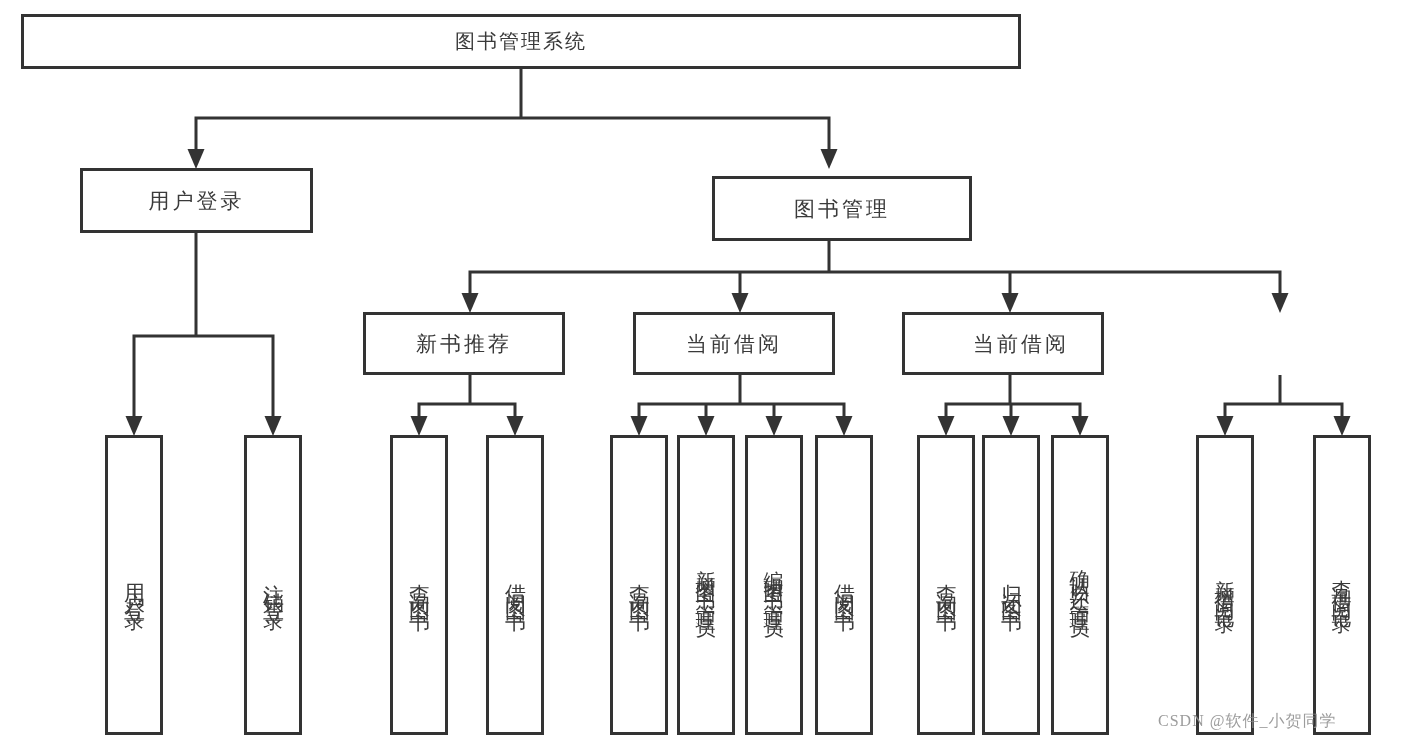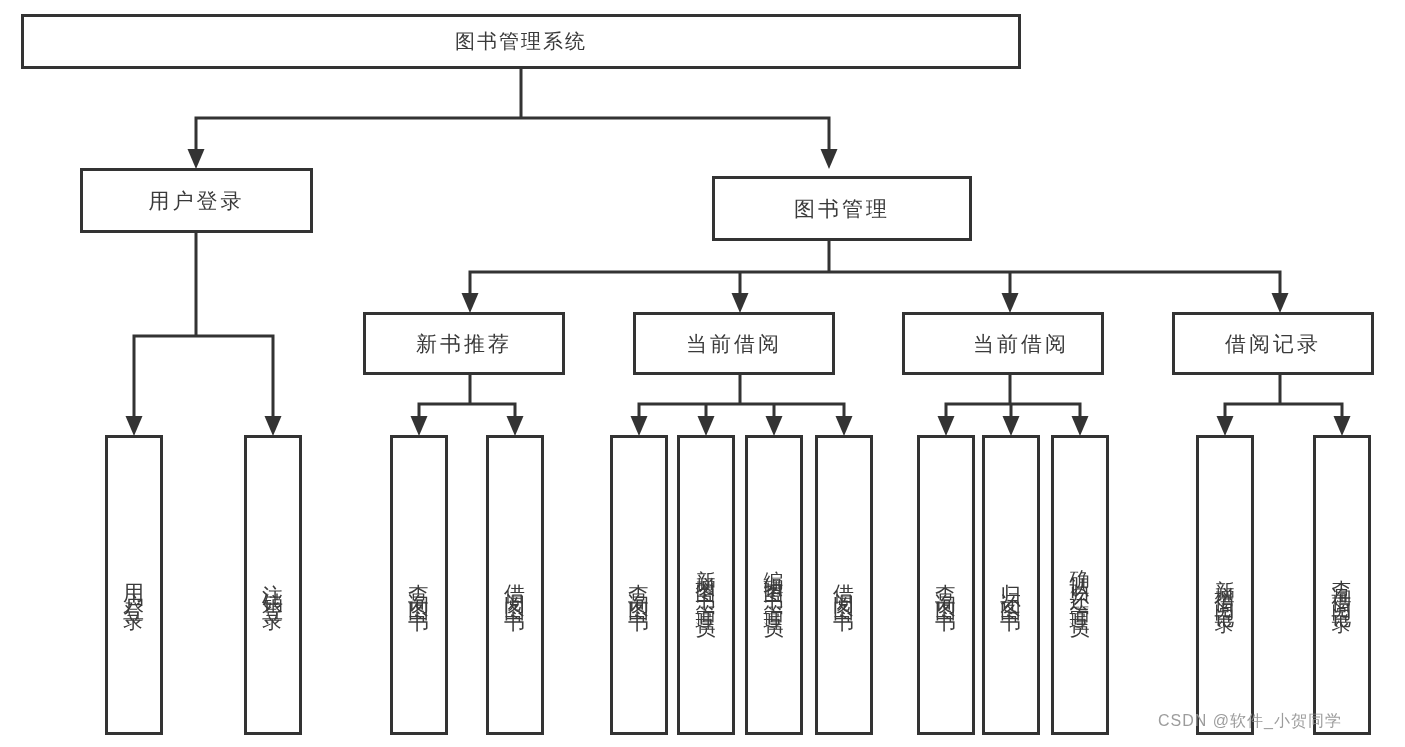--- a/index.html
+++ b/index.html
@@ -1,21 +1,21 @@
 <!DOCTYPE html>
 <html><head>
 <meta charset="utf-8">
 <style>
   html, body { margin: 0; padding: 0; background: #ffffff; }
   .canvas {
     position: relative;
     width: 1405px;
     height: 747px;
     background: #ffffff;
-    font-family: Liberation Sans, sans-serif;
+    font-family: Liberation Serif, serif;
     color: #3a3a3a;
     overflow: hidden;
   }
   .connectors {
     position: absolute;
     left: 0; top: 0;
     width: 1405px; height: 747px;
     pointer-events: none;
   }
   .box {
@@ -121,21 +121,20 @@
   </svg>
 
   <div class="box root-box">图书管理系统</div>
 
   <div class="box hbox l2a">用户登录</div>
   <div class="box hbox l2b">图书管理</div>
 
   <div class="box hbox l3 l3a">新书推荐</div>
   <div class="box hbox l3 l3b">当前借阅</div>
   <div class="box hbox l3 l3c">当前借阅</div>
-  <div class="box hbox l3 l3d">借阅记录</div>
 
   <div class="box vbox v1">用户登录</div>
   <div class="box vbox v2">注销登录</div>
 
   <div class="box vbox v3">查询图书</div>
   <div class="box vbox v4">借阅图书</div>
 
   <div class="box vbox v5">查询图书</div>
   <div class="box vbox v6 long">新增图书（管理员）</div>
   <div class="box vbox v7 long">编辑图书（管理员）</div>

